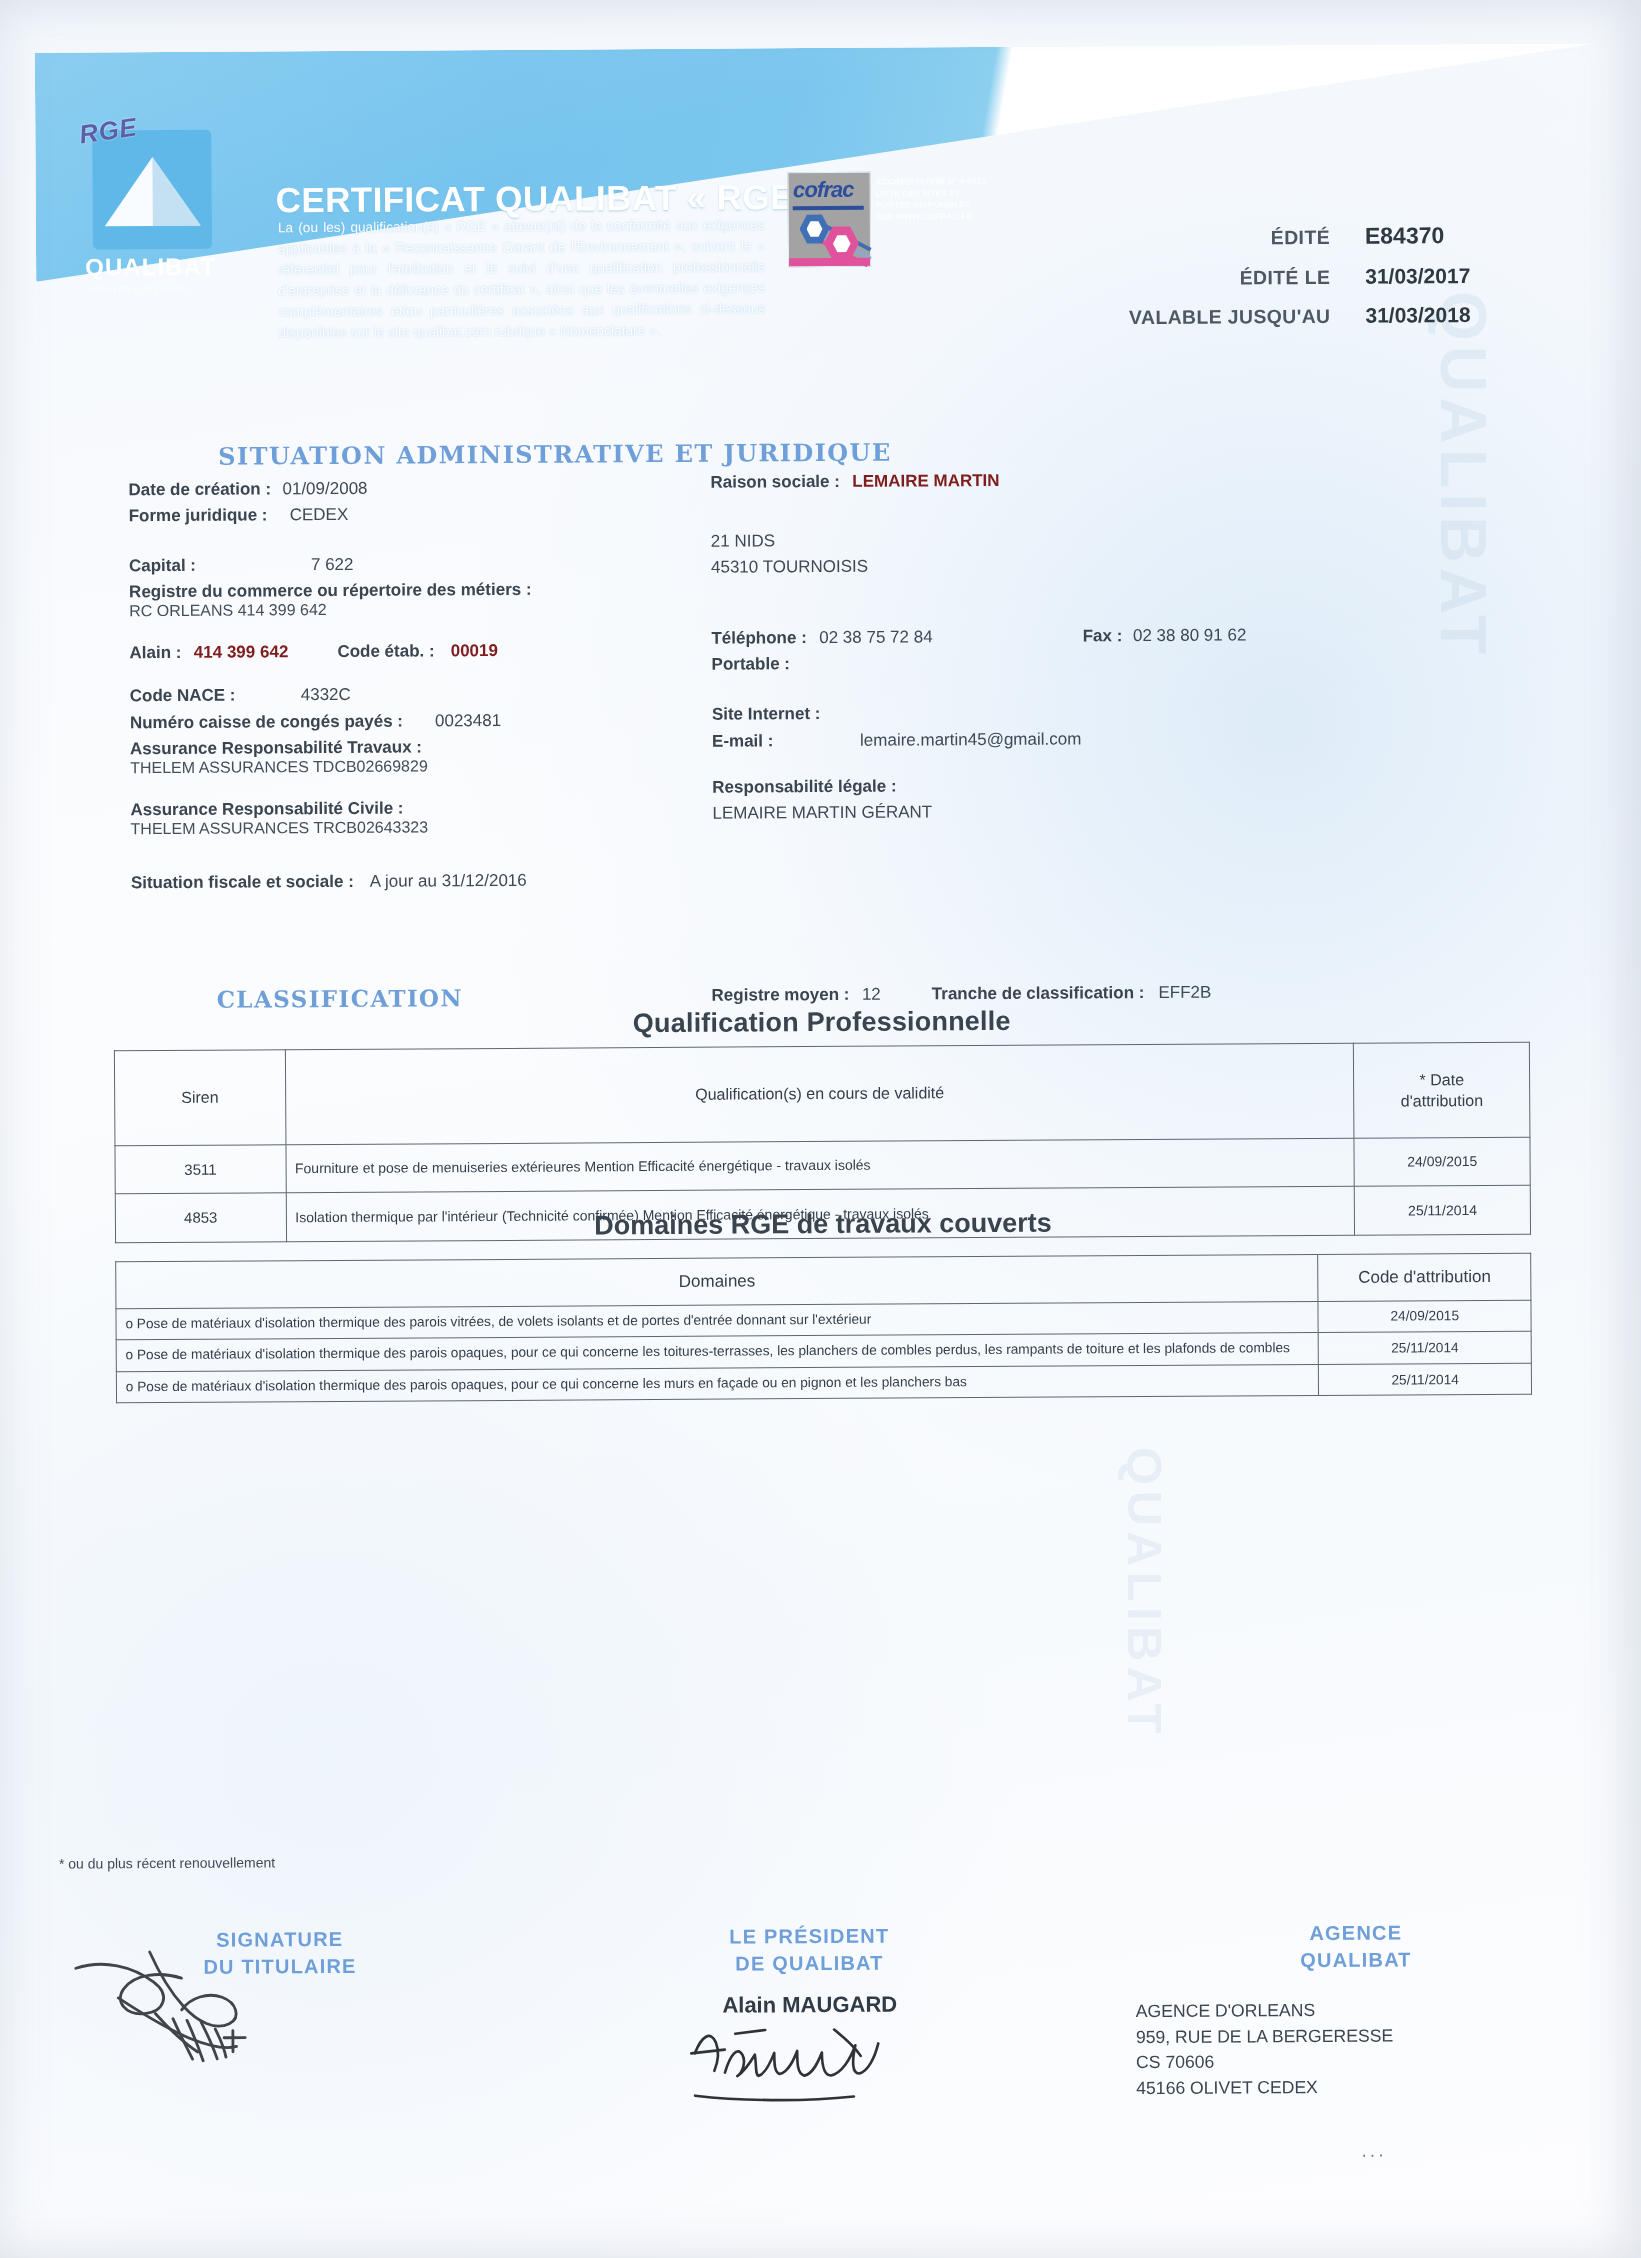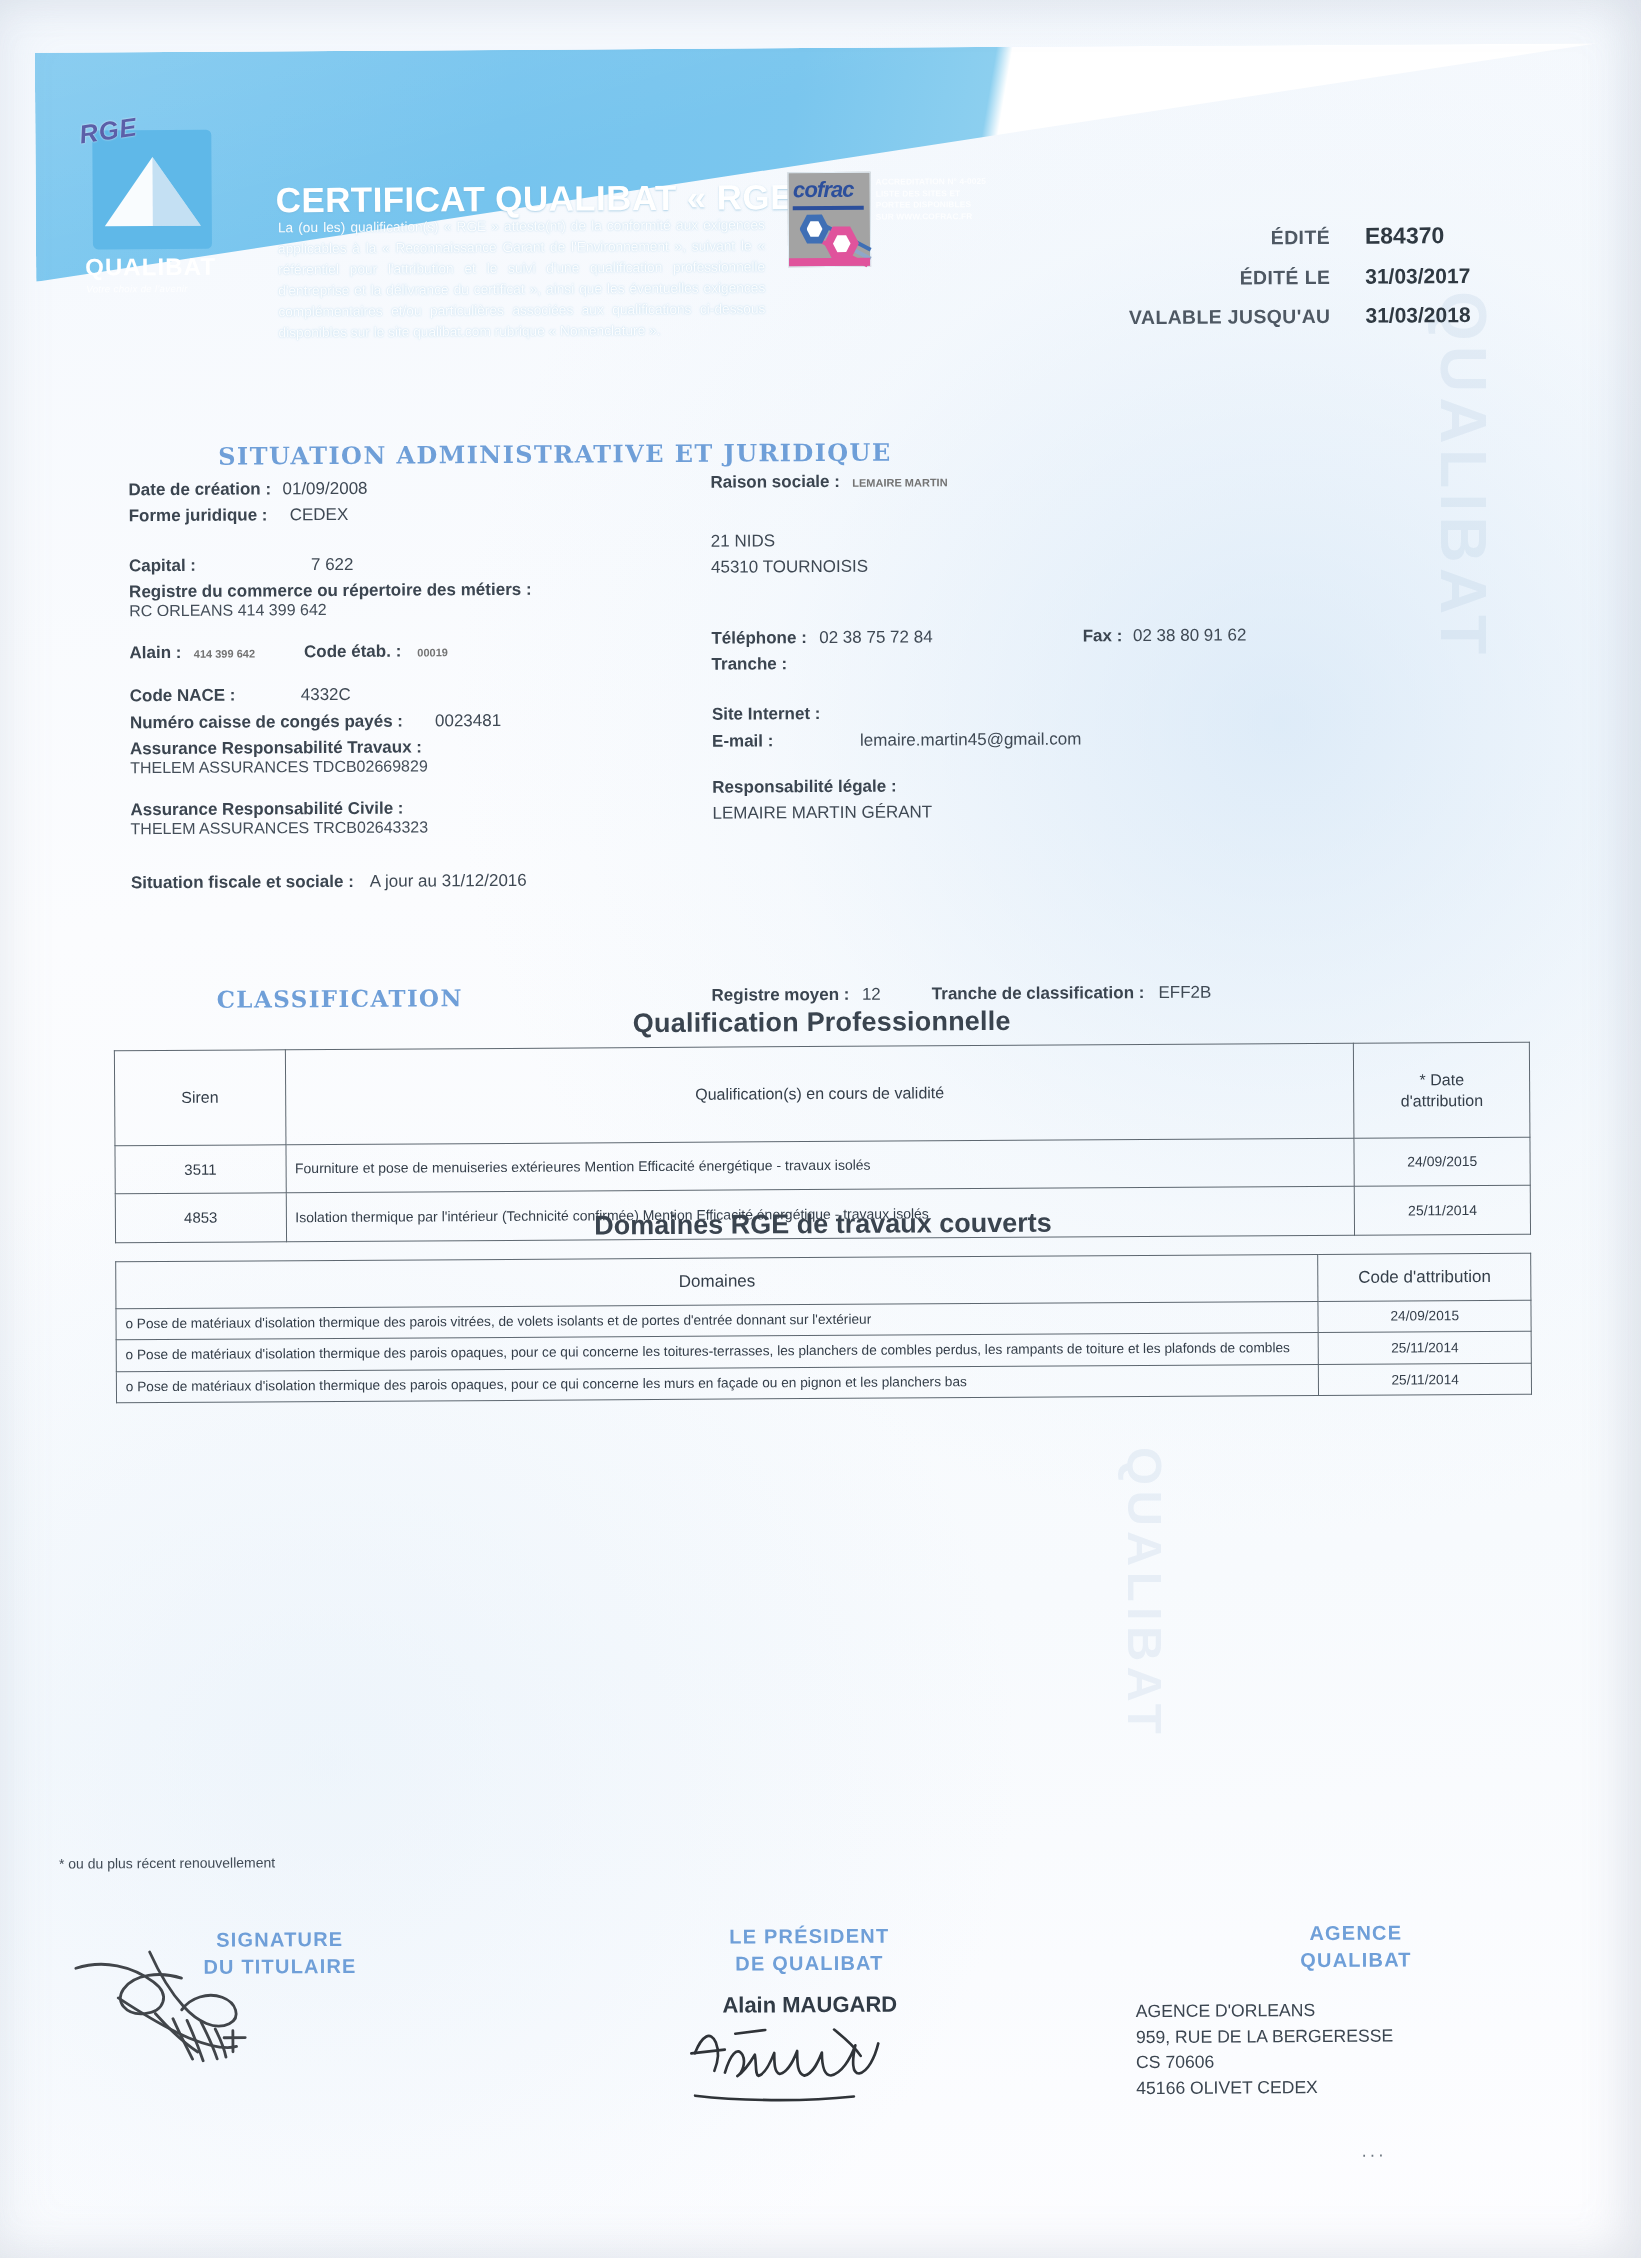--- a/index.html
+++ b/index.html
@@ -283,23 +283,23 @@
     color: #3b4550;
     white-space: nowrap;
   }
   .val {
     font-size: 17px;
     font-weight: normal;
     color: #3f4954;
     white-space: nowrap;
   }
   .val-b {
-    font-size: 11px;
-    font-weight: bold;
-    color: #737373;
+    font-size: 17px;
+    font-weight: bold;
+    color: #7f1d1d;
     white-space: nowrap;
   }
   .sub {
     font-size: 16px;
     font-weight: normal;
     color: #454f5a;
     white-space: nowrap;
   }
 
   #col-left { position: absolute; left: 131px; top: 476px; width: 582px; }
@@ -568,21 +568,21 @@
         <span class="val">45310 TOURNOISIS</span>
       </div>
 
       <div class="line" style="margin-top:51px">
         <span class="lbl">Téléphone :</span>
         <span class="val" style="padding-left:12.4px">02 38 75 72 84</span>
         <span class="lbl" style="padding-left:150px">Fax :</span>
         <span class="val" style="padding-left:10.6px">02 38 80 91 62</span>
       </div>
       <div class="line gap-sm">
-        <span class="lbl">Tranche :</span>
+        <span class="lbl">Portable :</span>
         <span class="val" style="padding-left:12.4px"></span>
       </div>
 
       <div class="line" style="margin-top:30px">
         <span class="lbl">Site Internet :</span>
         <span class="val" style="padding-left:12.4px"></span>
       </div>
       <div class="line gap-sm">
         <span class="lbl" style="width:106px">E-mail :</span>
         <span class="val" style="padding-left:42px">lemaire.martin45@gmail.com</span>

